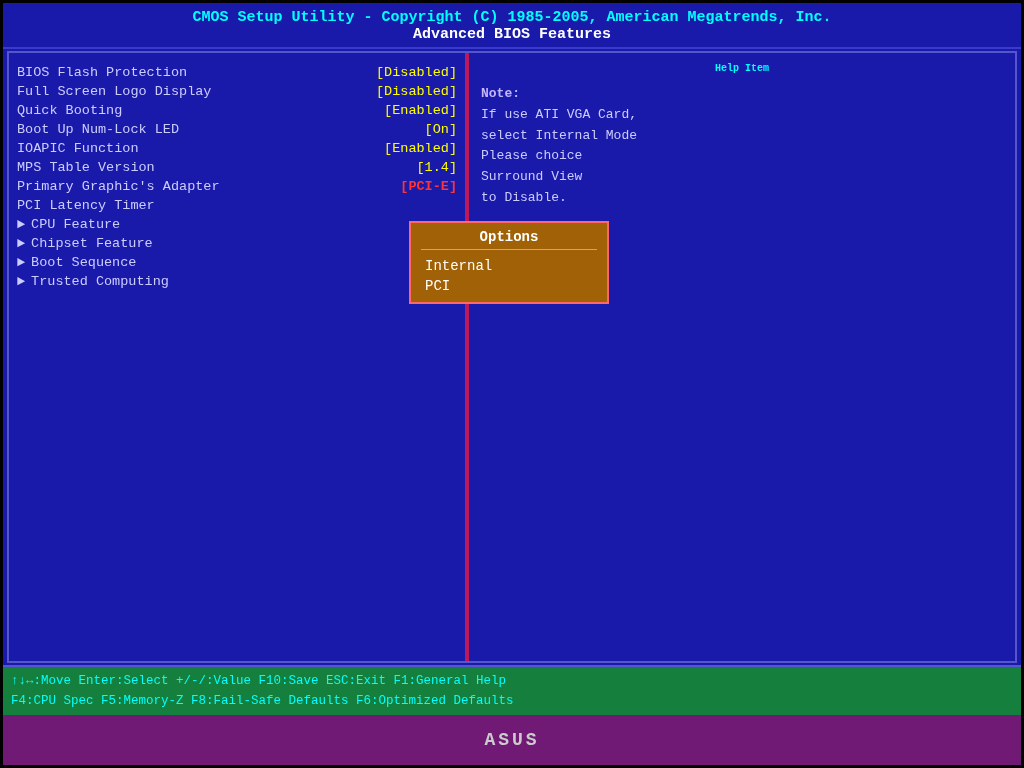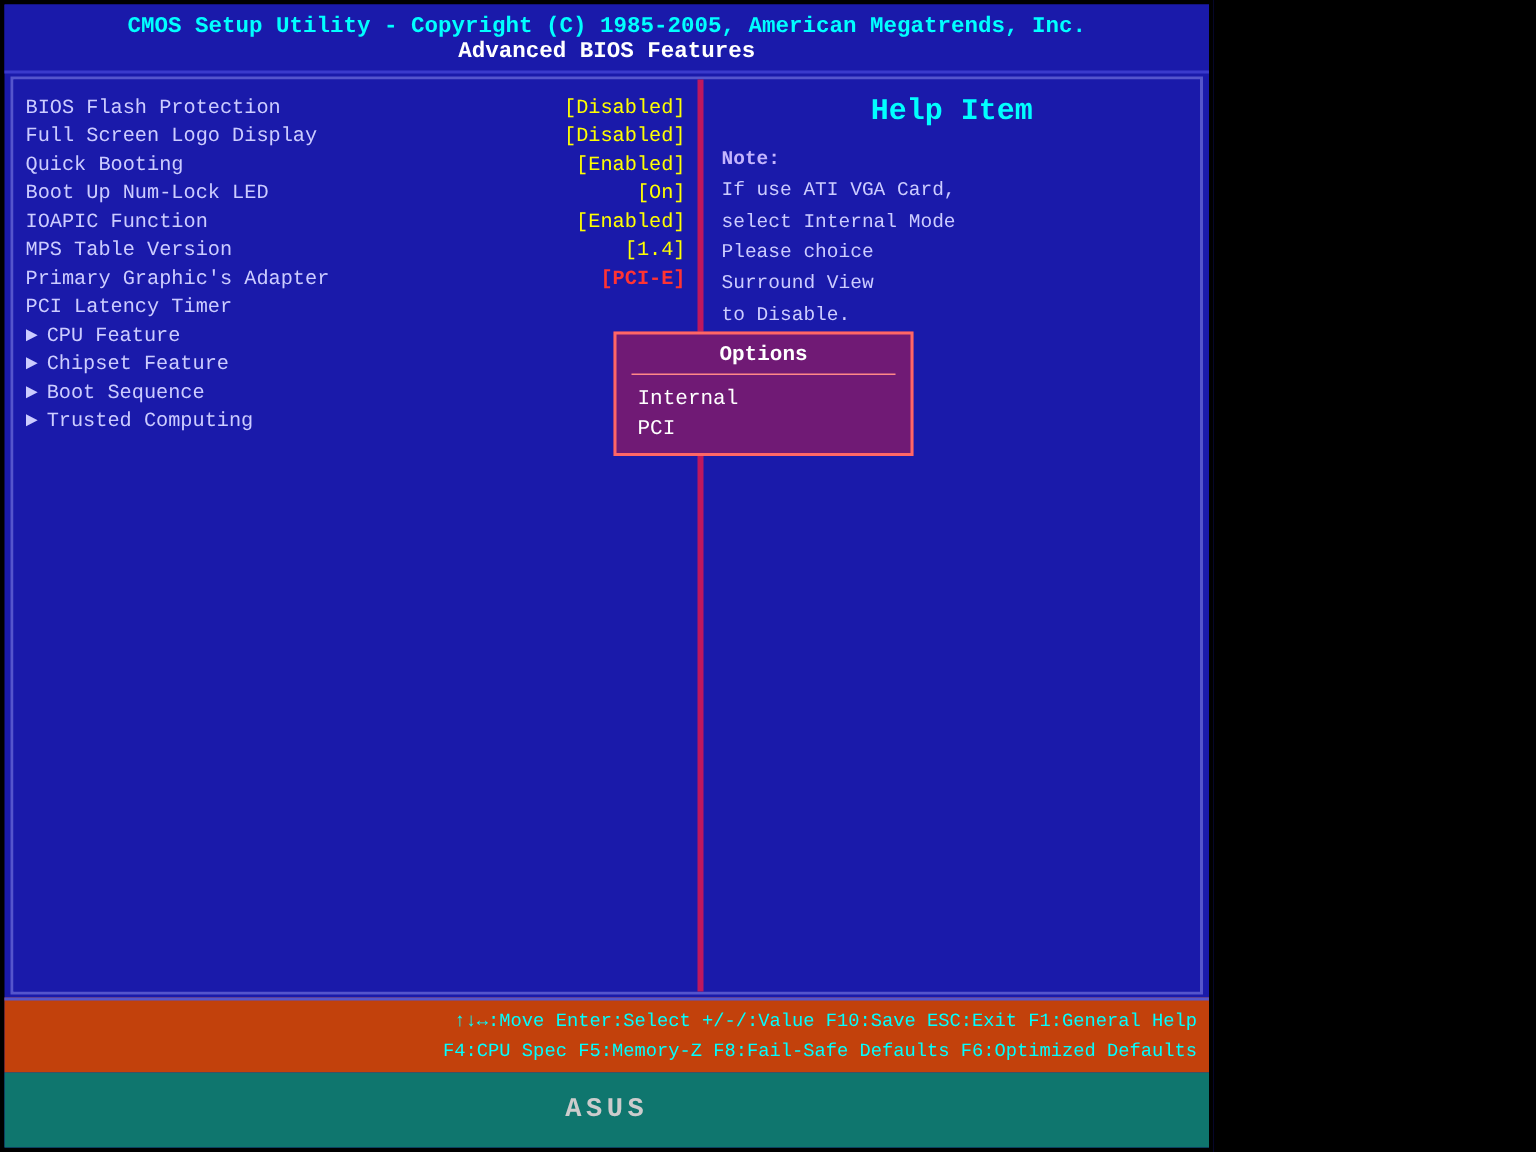--- a/index.html
+++ b/index.html
@@ -5,21 +5,21 @@
     * { margin: 0; padding: 0; box-sizing: border-box; }
     body {
       width: 1024px;
       height: 768px;
       background: #000;
       font-family: 'Courier New', Courier, monospace;
       overflow: hidden;
     }
 
     .screen {
-      width: 809px;
+      width: 1024px;
       height: 768px;
       background: #1a1aaa;
       display: flex;
       flex-direction: column;
       border: 3px solid #000;
     }
 
     .header {
       background: #1a1aaa;
       color: #00ffff;
@@ -76,42 +76,42 @@
       margin-left: 8px;
     }
 
     .menu-item.highlight .value {
       color: #ff0000;
       font-weight: bold;
     }
 
     .help-title {
       color: #00ffff;
-      font-size: 20px;
+      font-size: 10px;
       font-weight: bold;
       text-align: center;
       margin-bottom: 10px;
     }
 
     .help-text {
       color: #ccccff;
       font-size: 13px;
       line-height: 1.6;
     }
 
     .help-text .note-label {
       color: #c4b5fd;
       font-weight: bold;
     }
 
     .dropdown-overlay {
       position: absolute;
       top: 168px;
       left: 400px;
-      background: #701a75;
+      background: #a16207;
       border: 2px solid #ff6666;
       padding: 6px 10px;
       z-index: 10;
       min-width: 200px;
     }
 
     .dropdown-title {
       color: #ffffff;
       font-size: 14px;
       text-align: center;
@@ -128,36 +128,36 @@
       cursor: pointer;
     }
 
     .dropdown-option.active {
       background: #cc2222;
       color: #ffffff;
       font-weight: bold;
     }
 
     .footer {
-      background: #c2410c;
+      background: #15803d;
       color: #00ffff;
       font-size: 13px;
       padding: 4px 8px;
       border-top: 2px solid #5555cc;
-      text-align: right;
+      text-align: left;
     }
 
     .footer-line {
       color: #00ffff;
       font-size: 12.5px;
       line-height: 1.6;
     }
 
     .bottom-bar {
-      background: #0f766e;
+      background: #701a75;
       height: 50px;
       display: flex;
       align-items: center;
       justify-content: center;
     }
 
     .asus-logo {
       color: #cccccc;
       font-size: 18px;
       font-weight: bold;

